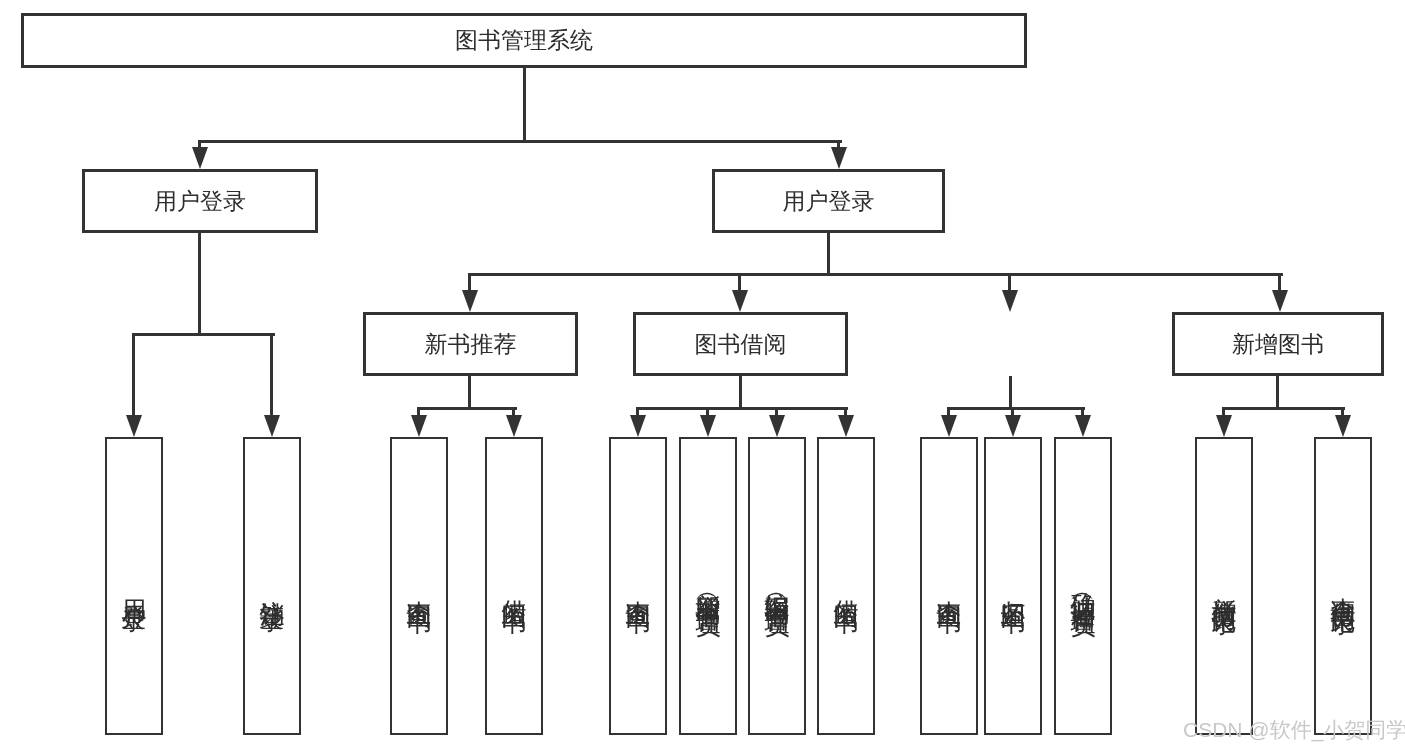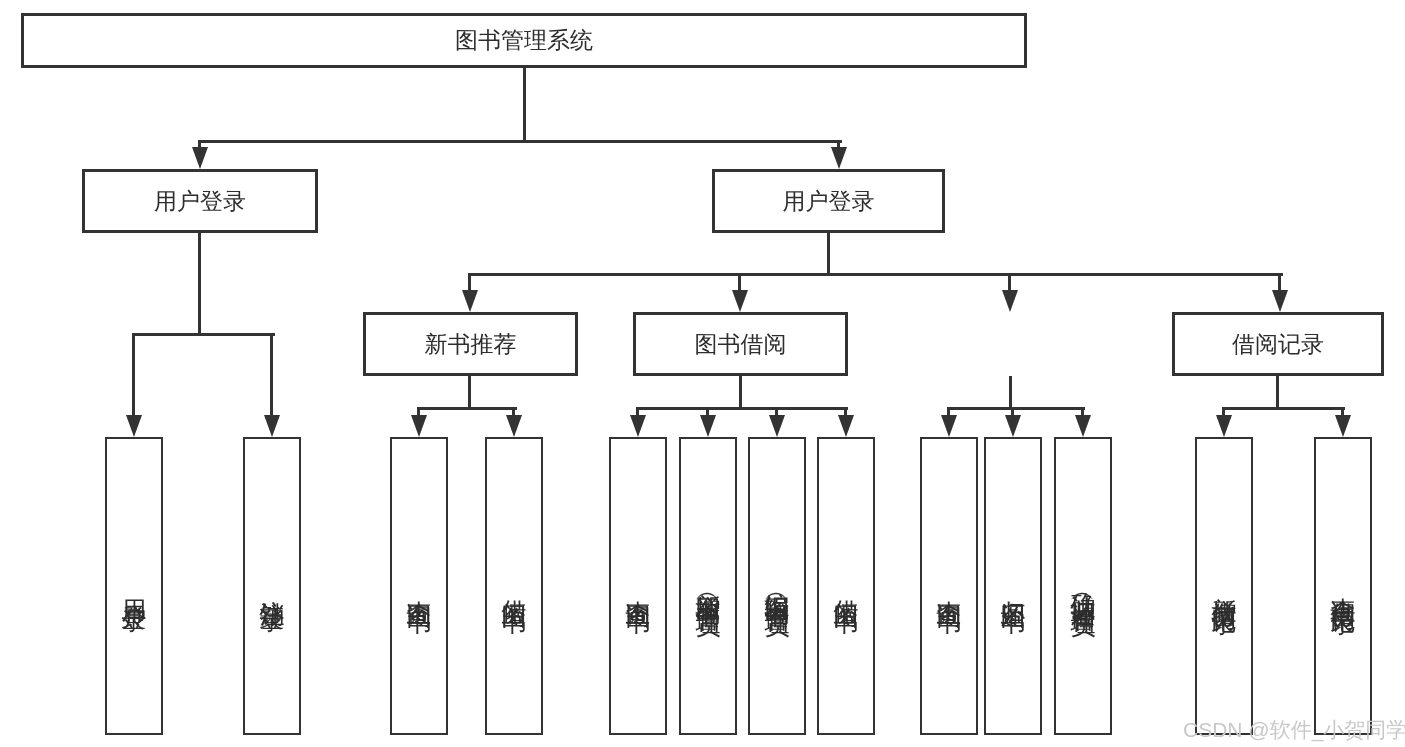--- a/index.html
+++ b/index.html
@@ -92,21 +92,21 @@
   <div class="arrow" style="left:1002px;top:290px"></div>
   <div class="arrow" style="left:1272px;top:290px"></div>
 
   <div class="box" style="left:633px;top:312px;width:215px;height:64px">
     <span>图书借阅</span>
   </div>
   <div class="box" style="left:363px;top:312px;width:215px;height:64px">
     <span>新书推荐</span>
   </div>
   <div class="box" style="left:1172px;top:312px;width:212px;height:64px">
-    <span>借阅记录</span>
+    <span>新增图书</span>
   </div>
 
   <div class="vline" style="left:468px;top:376px;height:34px"></div>
   <div class="hline" style="left:417px;top:407px;width:100px"></div>
   <div class="vline" style="left:417px;top:407px;height:12px"></div>
   <div class="vline" style="left:512px;top:407px;height:12px"></div>
   <div class="arrow" style="left:411px;top:415px"></div>
   <div class="arrow" style="left:506px;top:415px"></div>
 
   <div class="vline" style="left:739px;top:376px;height:34px"></div>

